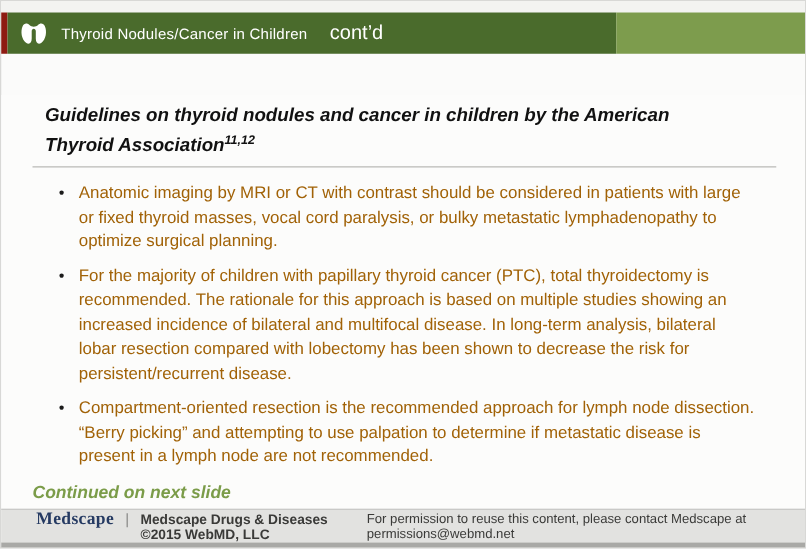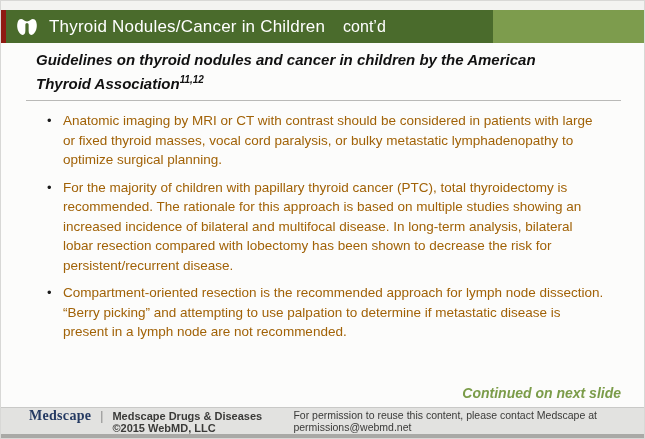--- a/index.html
+++ b/index.html
@@ -27,28 +27,29 @@
   .header-main {
     background: #4a6b2c;
     flex: 0 0 487px;
     display: flex;
     align-items: center;
     padding-left: 9px;
     color: #ffffff;
   }
   .header-right { background: #7d9c4d; flex: 1; }
   .thyroid-icon { width: 24px; height: 20px; margin-right: 10px; flex: 0 0 auto; }
-  .header-title { font-size: 17px; letter-spacing: 0.2px; white-space: nowrap; }
+  .header-title { font-size: 12px; letter-spacing: 0.2px; white-space: nowrap; }
   .header-contd { font-size: 16px; margin-left: 18px; }
   .content {
     flex: 1;
     background: #fcfcfb;
     padding: 7px 23px 0 25px;
     display: flex;
     flex-direction: column;
+    margin-top: 33px;
   }
   .heading {
     font-size: 15px;
     font-weight: bold;
     font-style: italic;
     color: #111111;
     line-height: 20px;
     padding-left: 10px;
     padding-right: 30px;
   }
@@ -75,21 +76,20 @@
   ul.bullets li::before {
     content: "•";
     position: absolute;
     left: -16px;
     top: 0;
     font-size: 13px;
     color: #1b1b1b;
   }
   .continued {
     margin-top: auto;
-    text-align: right;
     font-size: 14px;
     font-style: italic;
     font-weight: 600;
     color: #7b9c49;
     padding-bottom: 6px;
   }
   .footer {
     height: 27px;
     background: #e2e2e0;
     border-top: 1px solid #c9c9c7;

